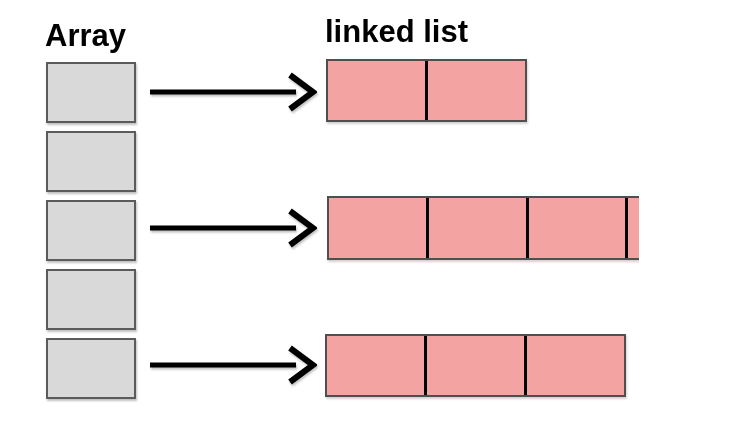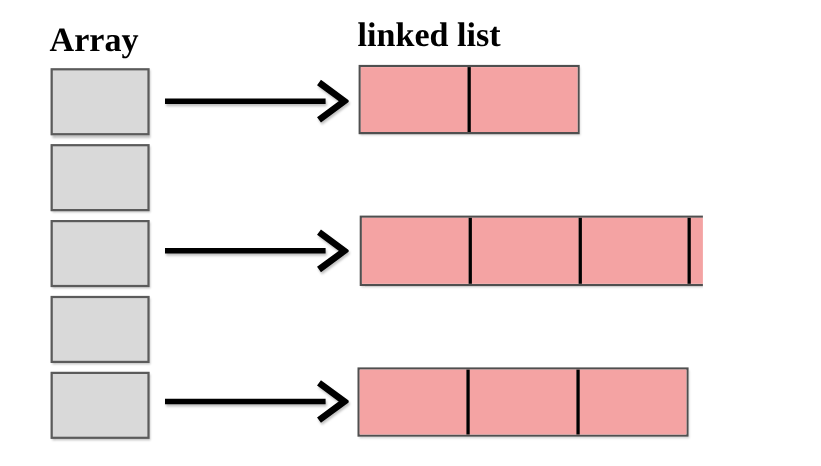--- a/index.html
+++ b/index.html
@@ -5,21 +5,21 @@
   html, body {
     margin: 0;
     padding: 0;
     background: #ffffff;
   }
   .canvas {
     position: relative;
     width: 639px;
     height: 424px;
     background: var(--background, #ffffff);
-    font-family: Liberation Serif, serif;
+    font-family: Liberation Sans, sans-serif;
     color: var(--text, #000000);
     overflow: hidden;
   }
   .title {
     position: absolute;
     margin: 0;
     font-weight: 700;
     font-size: 31px;
     line-height: 1.1;
     color: var(--text, #000000);

